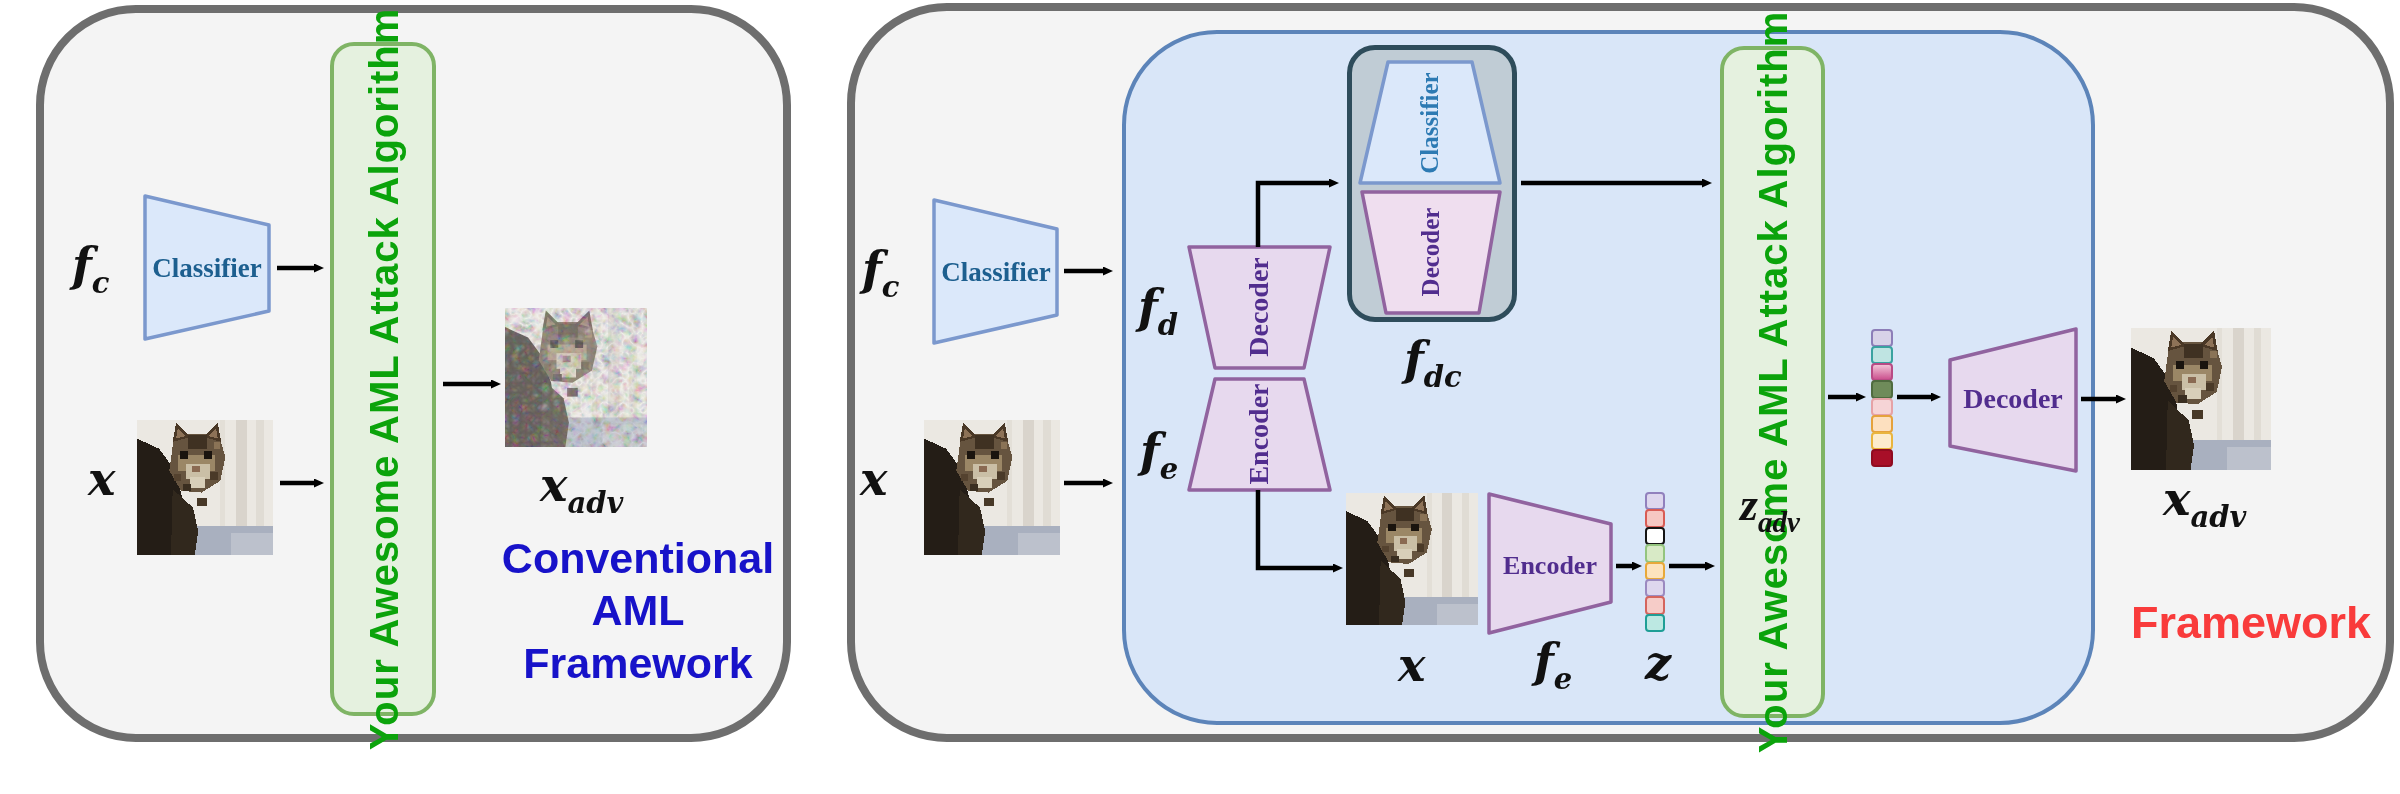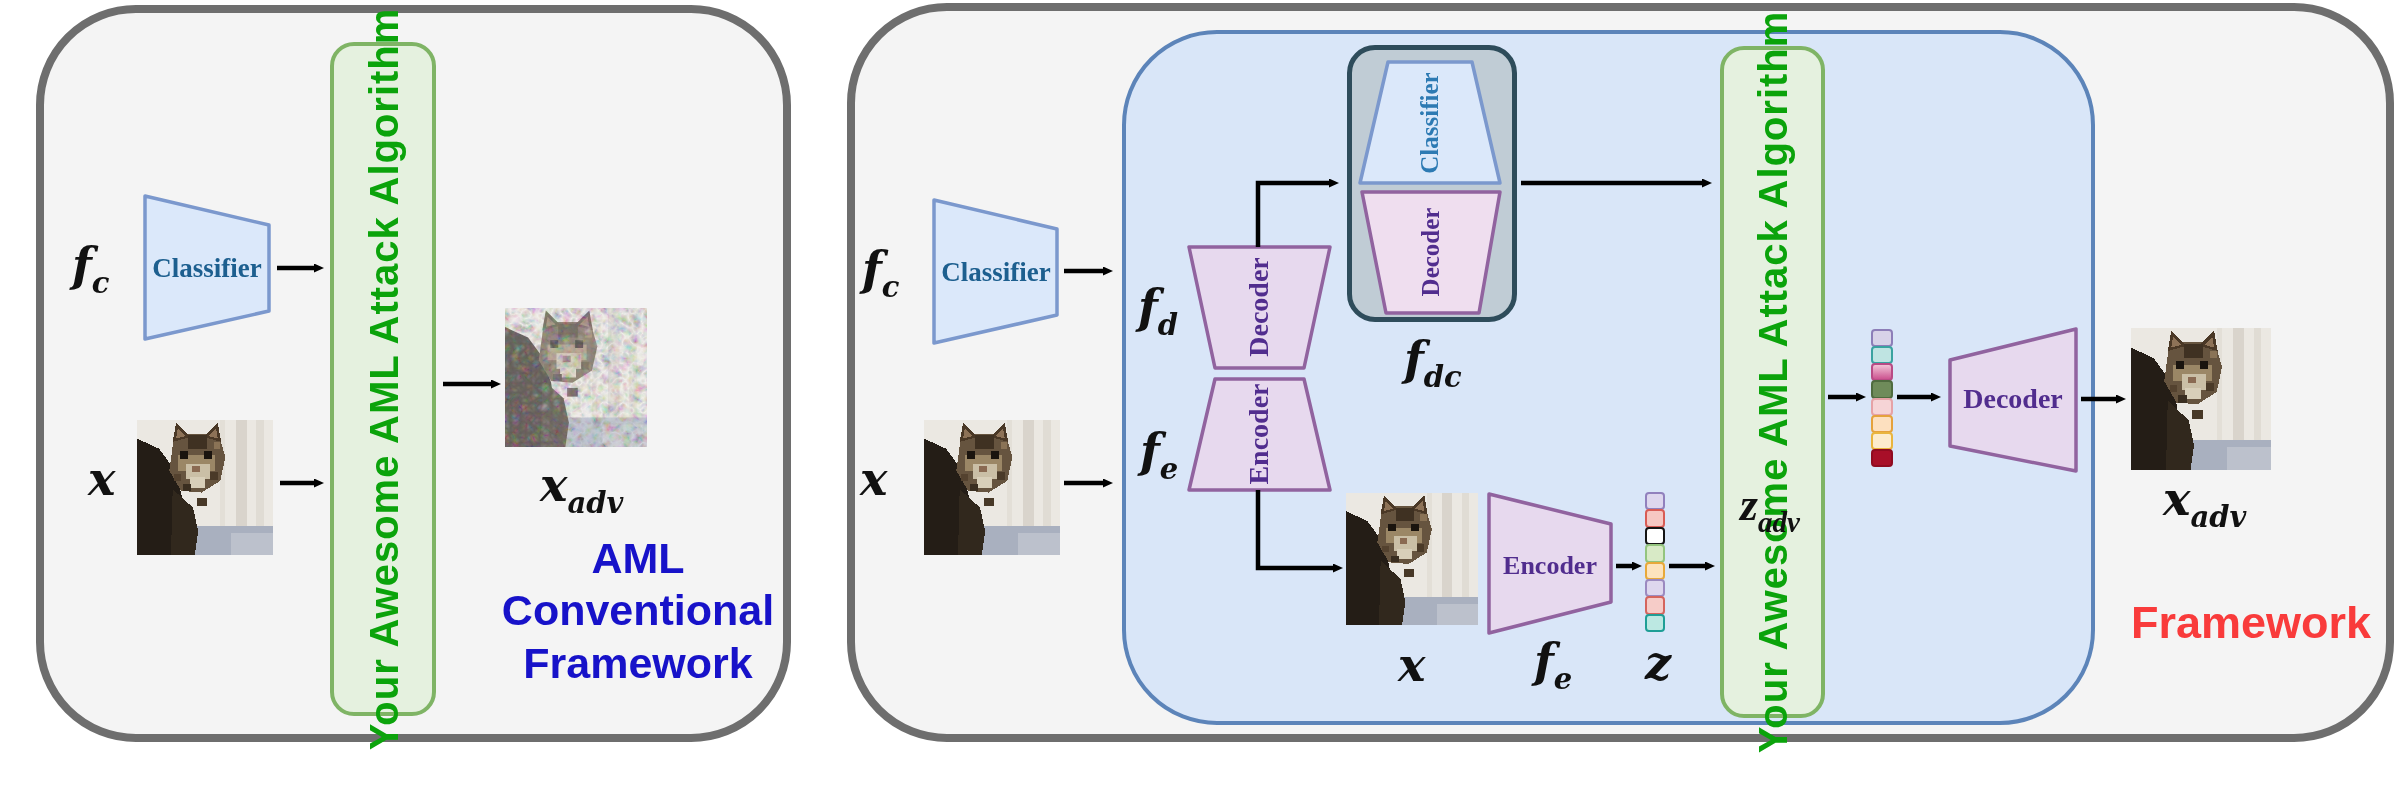--- a/index.html
+++ b/index.html
@@ -85,22 +85,22 @@
   </svg>
 
   <svg class="shape" style="left:505px;top:308px;" width="142" height="139" viewBox="0 0 16 16" preserveAspectRatio="none">
     <use href="#catpix"></use>
     <rect x="0" y="0" width="16" height="16" fill="#ffffff" opacity="0.30"></rect>
     <rect x="0" y="0" width="16" height="16" filter="url(#advnoise)" opacity="0.55"></rect>
   </svg>
   <span class="math" style="left:540px;top:458px;"><span class="base">x</span><span class="sub">adv</span></span>
 
   <div class="caption" style="left:638px;top:532px;font-size:43px;color:#1712c9;">
+    <div>Conventional</div>
     <div>AML</div>
-    <div>Conventional</div>
     <div>Framework</div>
   </div>
 
   <div class="panel" style="left:847px;top:3px;width:1547px;height:739px;"></div>
   <div class="bluebox" style="left:1122px;top:30px;width:973px;height:695px;"></div>
 
   <span class="math" style="left:862px;top:242px;"><span class="base">f</span><span class="sub">c</span></span>
   <svg class="shape" style="left:932px;top:198px;" width="127" height="147">
     <path d="M2,2 L125,31 L125,117 L2,145 Z" fill="#dbe8fa" stroke="#7b98cd" stroke-width="3.5" stroke-linejoin="round"></path>
   </svg>

